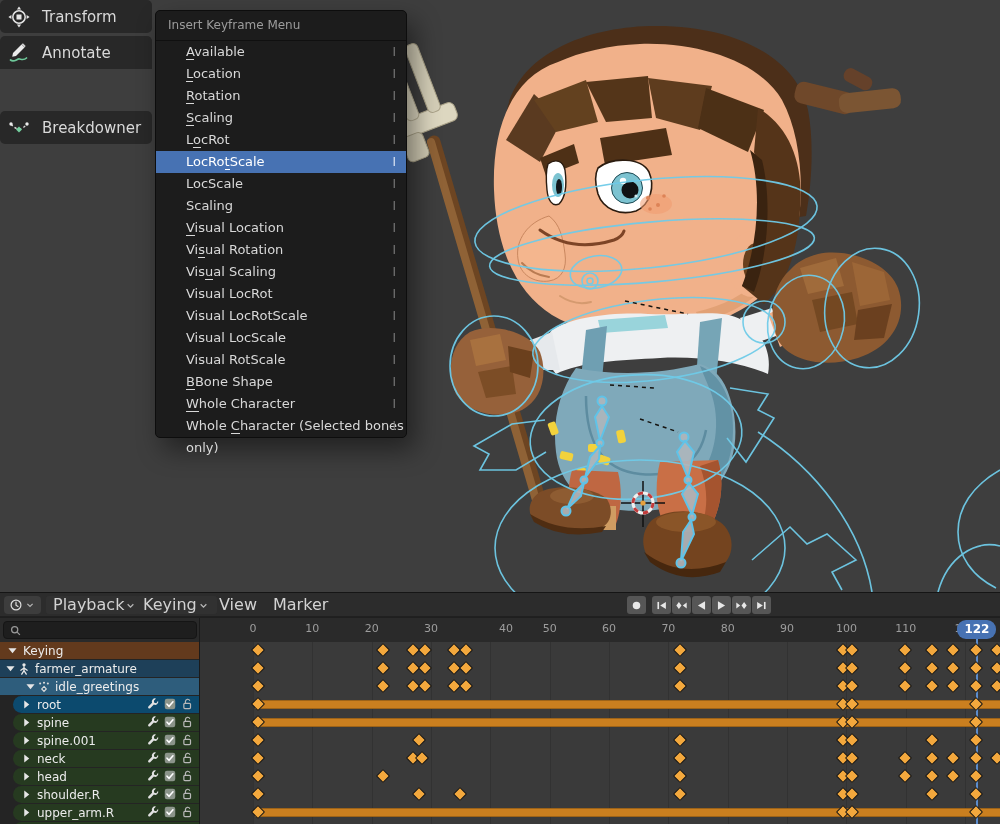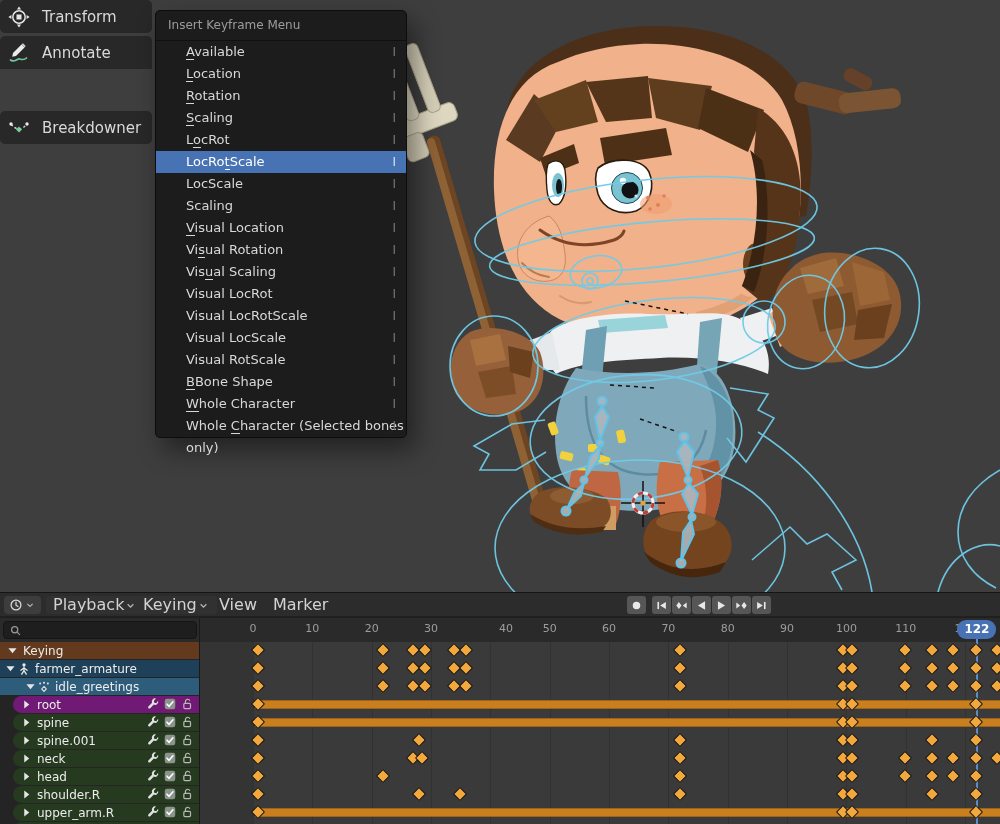--- a/index.html
+++ b/index.html
@@ -390,21 +390,21 @@
             <path d="M3 5.2h10L8 11.4z" fill="currentColor"></path>
           </svg></span>
         <span style="display: inline-block; width: 14px; height: 14px; line-height: 0;"><svg viewBox="0 0 16 16" width="14" height="14">
             <circle cx="3.6" cy="4" r="1.2" fill="#ddd"></circle>
             <circle cx="8" cy="3.2" r="1.2" fill="#ddd"></circle>
             <circle cx="12.4" cy="4" r="1.2" fill="#ddd"></circle>
             <path d="M8 7.4l2.6 2.8L8 13l-2.6-2.8z" fill="none" stroke="#ddd" stroke-width="1.3"></path>
           </svg></span>
         <span class="cname" style="margin-left: 4px;">idle_greetings</span>
       </div>
-      <div class="chrow" style="top: 54px; background: #701a75; left: 13px; width: 187px; border-radius: 9px 0px 0px 9px;">
+      <div class="chrow" style="top: 54px; background: #0c4a6e; left: 13px; width: 187px; border-radius: 9px 0px 0px 9px;">
         <span class="tri" style="margin-left: 7px;"><svg viewBox="0 0 16 16">
             <path d="M5.2 3v10L11.4 8z" fill="currentColor"></path>
           </svg></span>
         <span class="cname" style="margin-left: 4px;">root</span>
         <span class="ctrl" style="left: 133px;"><svg viewBox="0 0 16 16">
             <path d="M13.8 4.2a3.6 3.6 0 0 1-4.8 4.5l-4.2 4.2a1.5 1.5 0 0 1-2.1-2.1l4.2-4.2a3.6 3.6 0 0 1 4.5-4.8L9 4.2l.4 2.4 2.4.4z" fill="#e2e2e2"></path>
           </svg></span>
         <span class="ctrl" style="left: 150px;"><svg viewBox="0 0 16 16">
             <rect x="2" y="2" width="12" height="12" rx="2.5" fill="#8b948a"></rect>
             <path d="M4.6 8.2l2.3 2.4 4.5-5.2" fill="none" stroke="#fff" stroke-width="1.8" stroke-linecap="round"></path>

